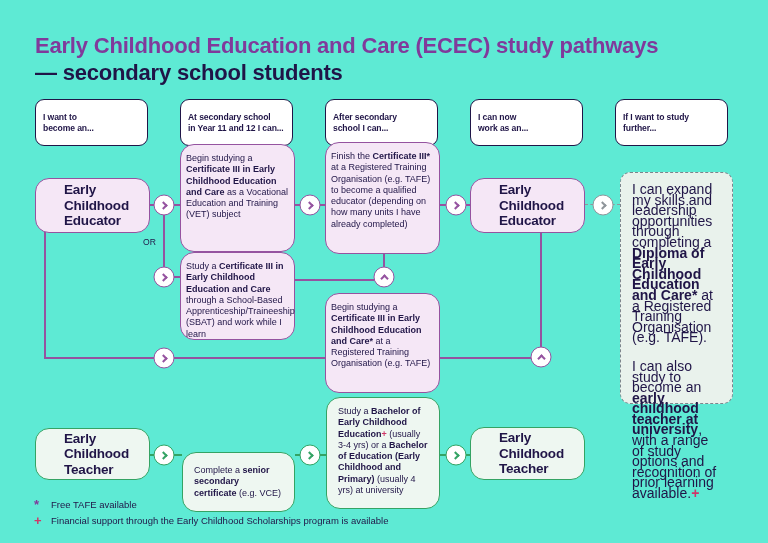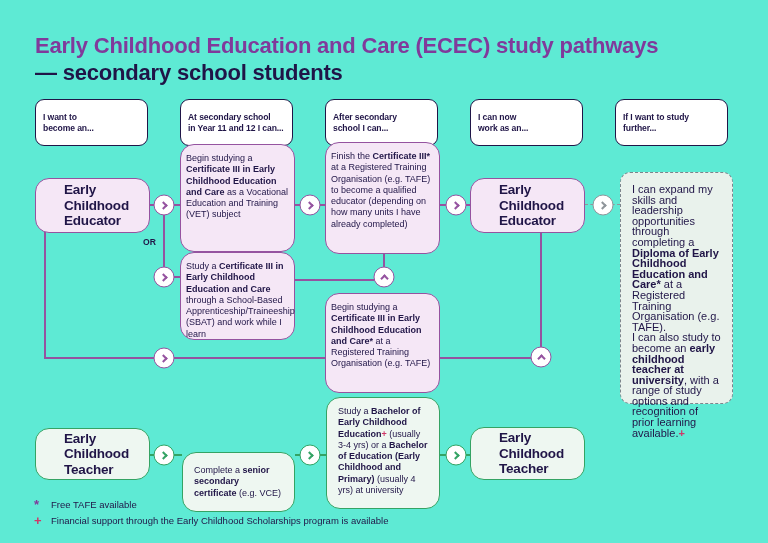--- a/index.html
+++ b/index.html
@@ -29,25 +29,25 @@
   .chev.u { transform:rotate(-135deg); margin-top:3px; }
 
   .pbox { position:absolute; background:#f5e7f6; border:1.6px solid #9553a0; border-radius:14px;
           padding:8px 5px; font-size:9px; line-height:11.3px; color:#201547; z-index:2; }
   .gbox { position:absolute; background:#eef7f1; border:1.6px solid #34a364; border-radius:14px;
           padding:8px 11px; font-size:9px; line-height:11.3px; color:#201547; z-index:2; }
   .rolebox { display:flex; align-items:center; padding:4px 8px 4px 28px; }
   .rolebox span { font-size:13.5px; font-weight:700; line-height:15.5px; white-space:pre-line; letter-spacing:-0.2px; }
   .centered { display:flex; align-items:center; }
   .dashedbox { position:absolute; background:#e9f2ec; border:1.5px dashed #7d858c; border-radius:10px;
-               padding:11px 11px; font-size:11px; line-height:10.6px; color:#201547; z-index:2; }
-  .dashedbox .para + .para { margin-top:0; }
+               padding:11px 11px; font-size:14px; line-height:10.6px; color:#201547; z-index:2; }
+  .dashedbox .para + .para { margin-top:18px; }
 
   .orlabel { position:absolute; left:120px; top:237px; width:36px; text-align:right;
-             font-size:8.6px; font-weight:700; color:#201547; z-index:2; }
+             font-size:8.6px; font-weight:400; color:#201547; z-index:2; }
 
   .footnote { position:absolute; left:34px; display:flex; align-items:flex-start; font-size:9.5px; line-height:12px; z-index:2; }
   .fn-symbol { width:17px; font-weight:700; font-size:13px; line-height:12px; }
   .fn-symbol.star { color:#803a9b; }
   .fn-symbol.plus { color:#d03768; }
 </style>
 </head>
 <body>
 
 <div class="stage">

